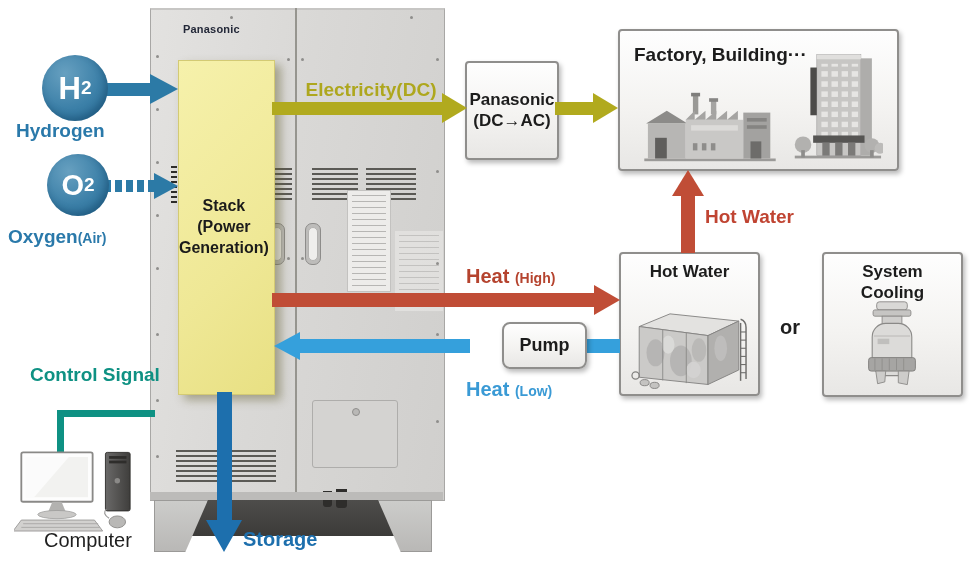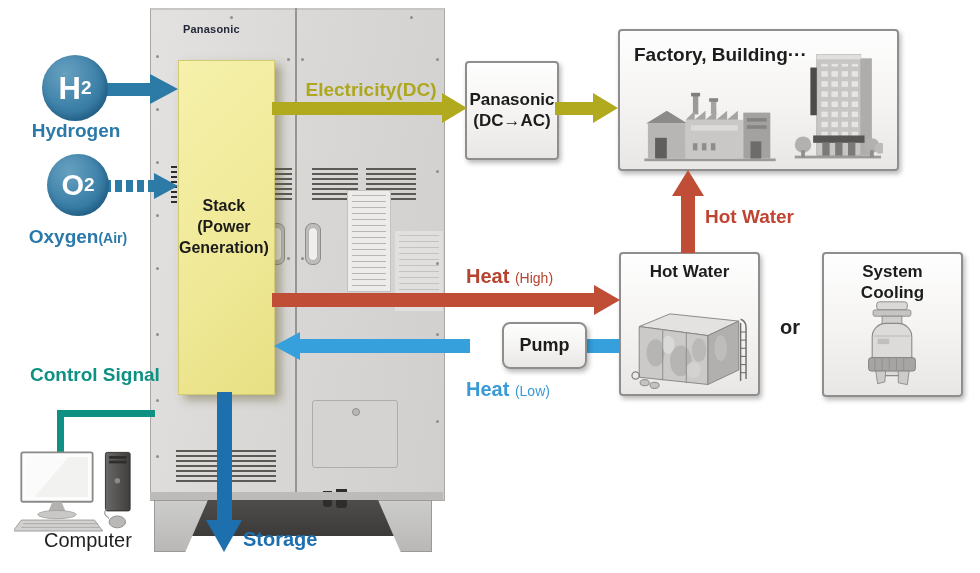--- a/index.html
+++ b/index.html
@@ -40,31 +40,31 @@
   
   .node{
     position:absolute;background:linear-gradient(180deg,#fefefe 0%,#f4f3f1 55%,#e8e7e5 100%);
     border:2px solid #8f8e8c;border-radius:4px;box-shadow:2px 3px 5px rgba(0,0,0,.28);z-index:4;
   }
   .node .title{font-weight:600;color:#1c1c1c;text-align:center;line-height:1.22;}
   
   .shaft{position:absolute;z-index:6;}
   .head{position:absolute;width:0;height:0;z-index:6;}
   .flow-label{position:absolute;font-weight:600;z-index:7;white-space:nowrap;}
-  .flow-label .q{font-size:14px;font-weight:400;margin-top:41px;}
+  .flow-label .q{font-size:14px;font-weight:700;margin-top:41px;}
   
   .gas-circle{
     position:absolute;border-radius:50%;color:#fff;z-index:7;
     background:radial-gradient(circle at 35% 28%,#67a0c0 0%,#3c80a8 55%,#276d98 100%);
     box-shadow:inset -3px -4px 7px rgba(0,40,70,.30);
     display:flex;align-items:center;justify-content:center;
   }
   .gas-circle .f{font-size:31px;font-weight:600;line-height:1;}
   .gas-circle sub{font-size:19px;font-weight:600;}
-  .input-label{position:absolute;text-align:center;font-weight:600;color:#2a79aa;font-size:19px;z-index:7;white-space:nowrap;}
+  .input-label{position:absolute;font-weight:600;color:#2a79aa;font-size:19px;z-index:7;white-space:nowrap;}
   .input-label .small{font-size:14px;}
   .plain-label{position:absolute;color:#1f1f1f;z-index:7;white-space:nowrap;}
   svg{display:block;}
 </style>
 </head>
 <body>
 
 <div class="stage">
 
   <div class="cabinet"></div>

